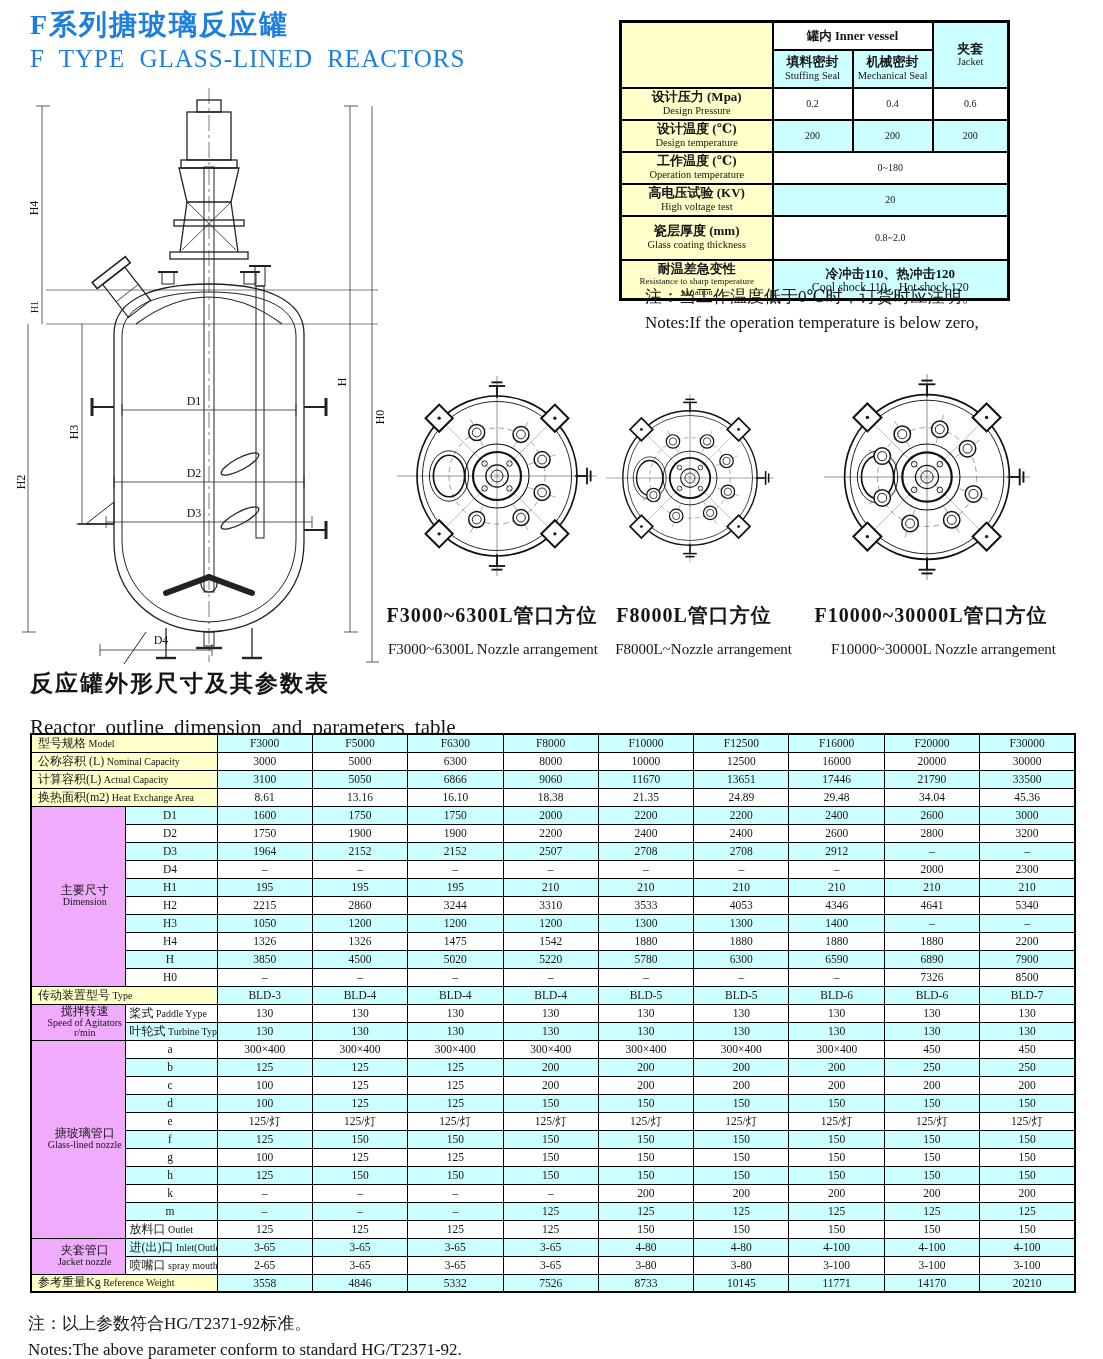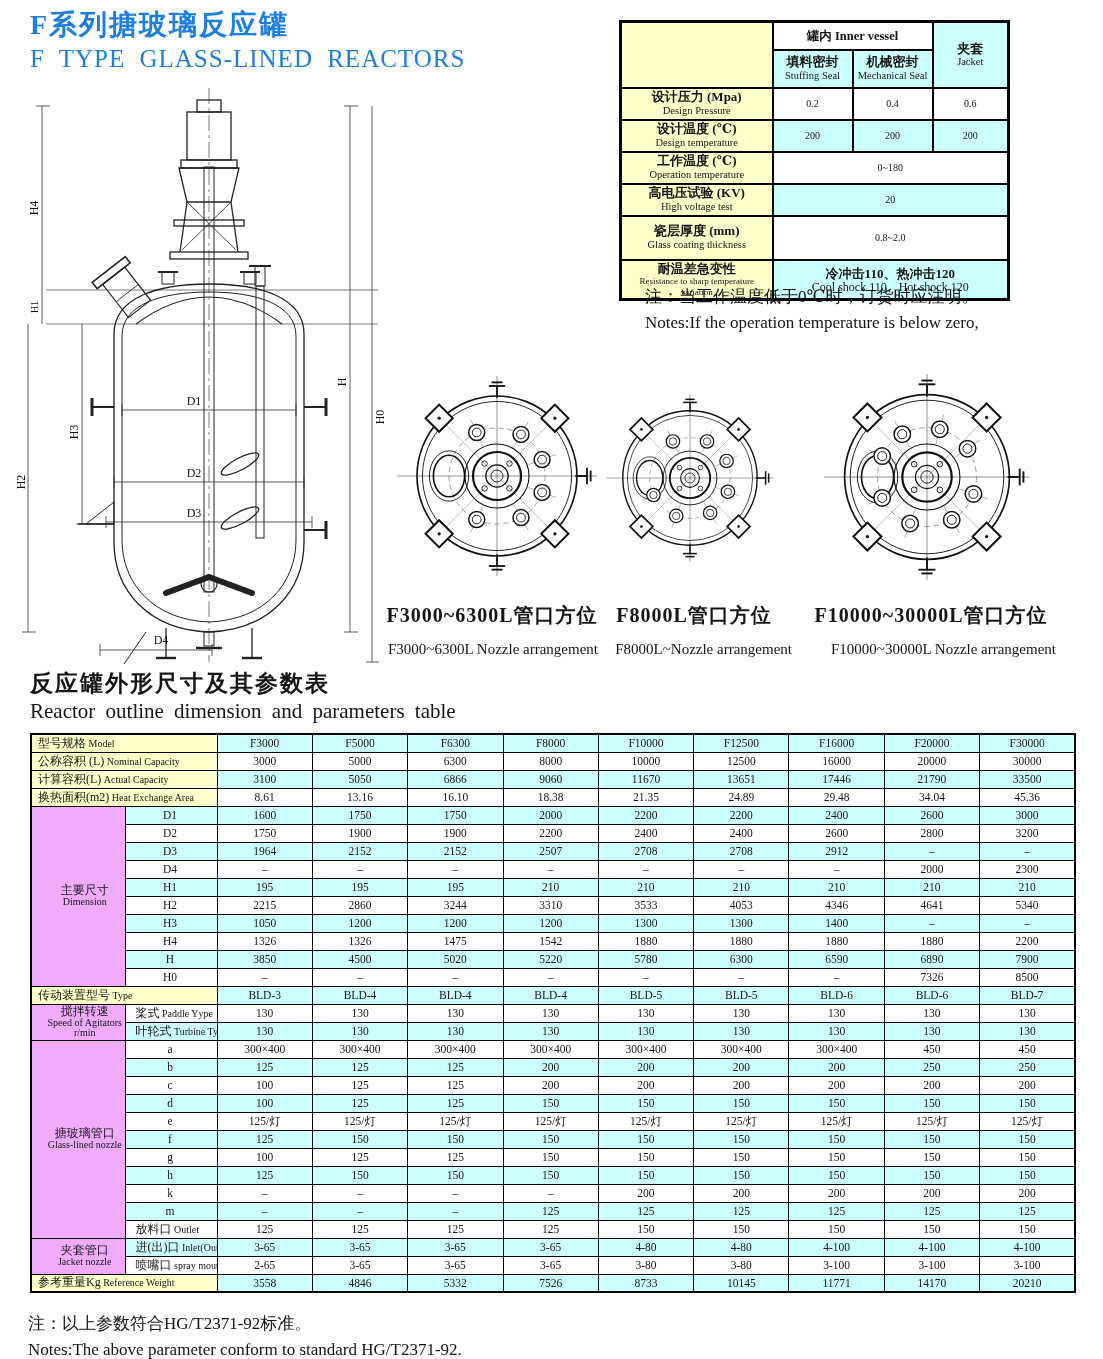--- a/index.html
+++ b/index.html
@@ -27,32 +27,32 @@
   
   .note-line{font-size:17px;line-height:1.55}
   .note-indent{margin-left:58px}
 
   
   .diag-label-zh{font-size:20px;font-weight:bold;text-align:center;letter-spacing:1px}
   .diag-label-en{font-size:15px;text-align:right;margin-top:12px}
 
   
   .sec-zh{font-size:23px;font-weight:bold;letter-spacing:2px}
-  .sec-en{font-size:21px;margin-top:0;word-spacing:5px}
+  .sec-en{font-size:21px;margin-top:16px;word-spacing:5px}
 
   
   table.params{border-collapse:collapse;table-layout:fixed;width:1046px;border:2.5px solid #000}
   table.params td{border:1.5px solid #000;height:18px;text-align:center;vertical-align:middle;
                   font-size:11.5px;padding:0 2px;line-height:1.05;overflow:hidden;white-space:nowrap}
   table.params td.lbl{background:#FFFFC9;text-align:left;padding-left:6px}
   table.params td.group{background:#f0abfc;text-align:center;padding-left:15px}
   table.params .zh-l{font-weight:normal;font-size:12px}
   table.params .en-l{font-size:10px}
   table.params td.sub{text-align:center;padding-left:0}
-  table.params td.subl{text-align:left;padding-left:10px}
+  table.params td.subl{text-align:left;padding-left:4px}
 
   svg text{font-family:"Liberation Serif","DejaVu Serif",serif;fill:#111}
 </style>
 </head>
 <body>
 
 <div class="abs" style="left:30px;top:6px">
   <div class="title-zh">F系列搪玻璃反应罐</div>
   <div class="title-en">F TYPE GLASS-LINED REACTORS</div>
 </div>

